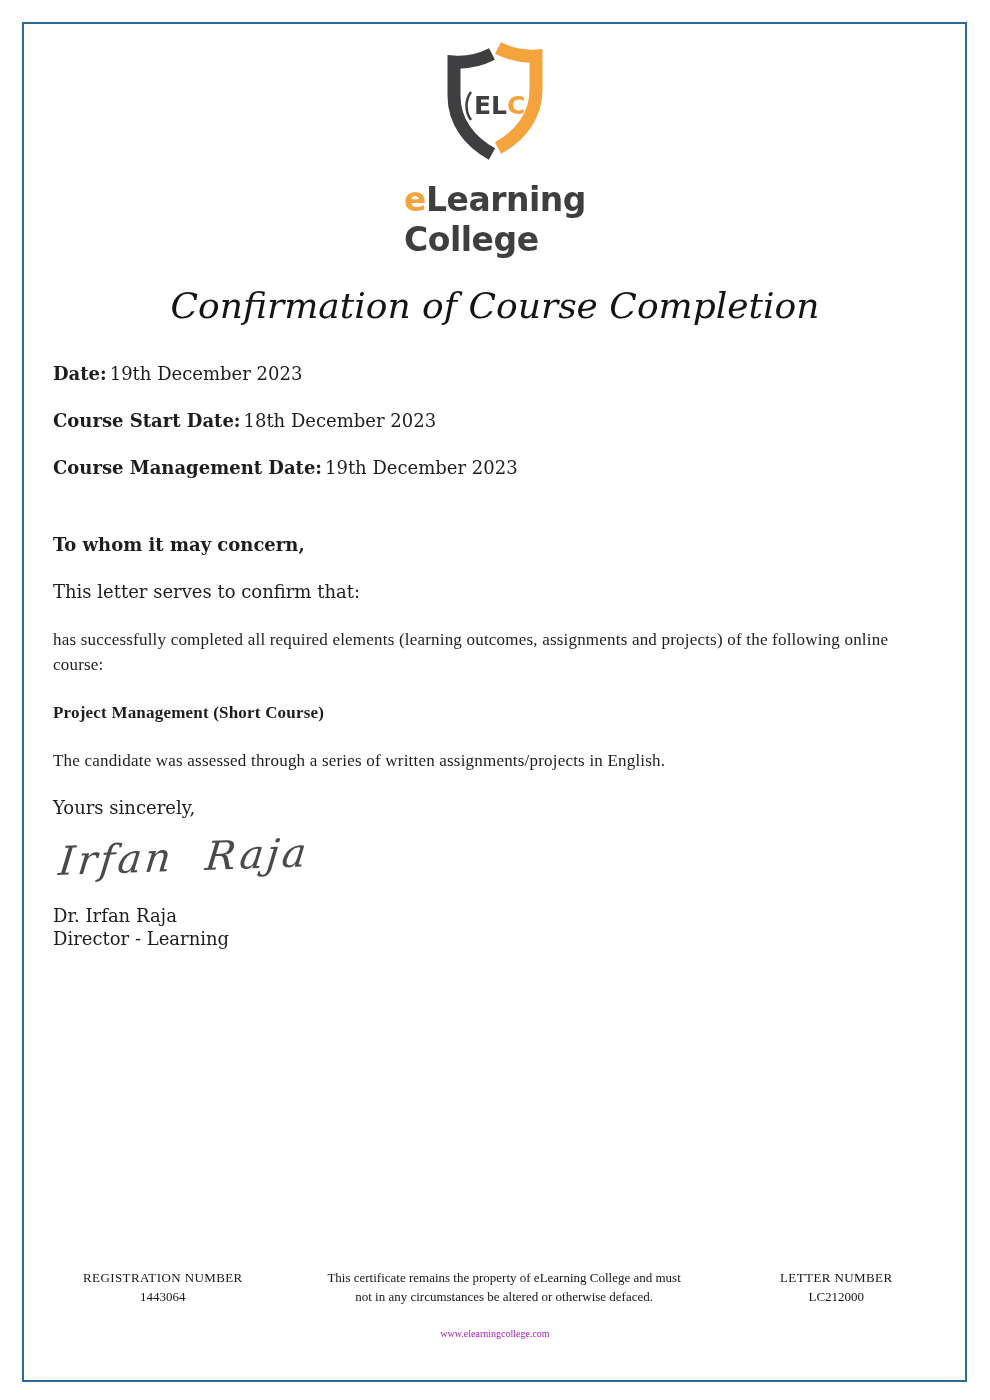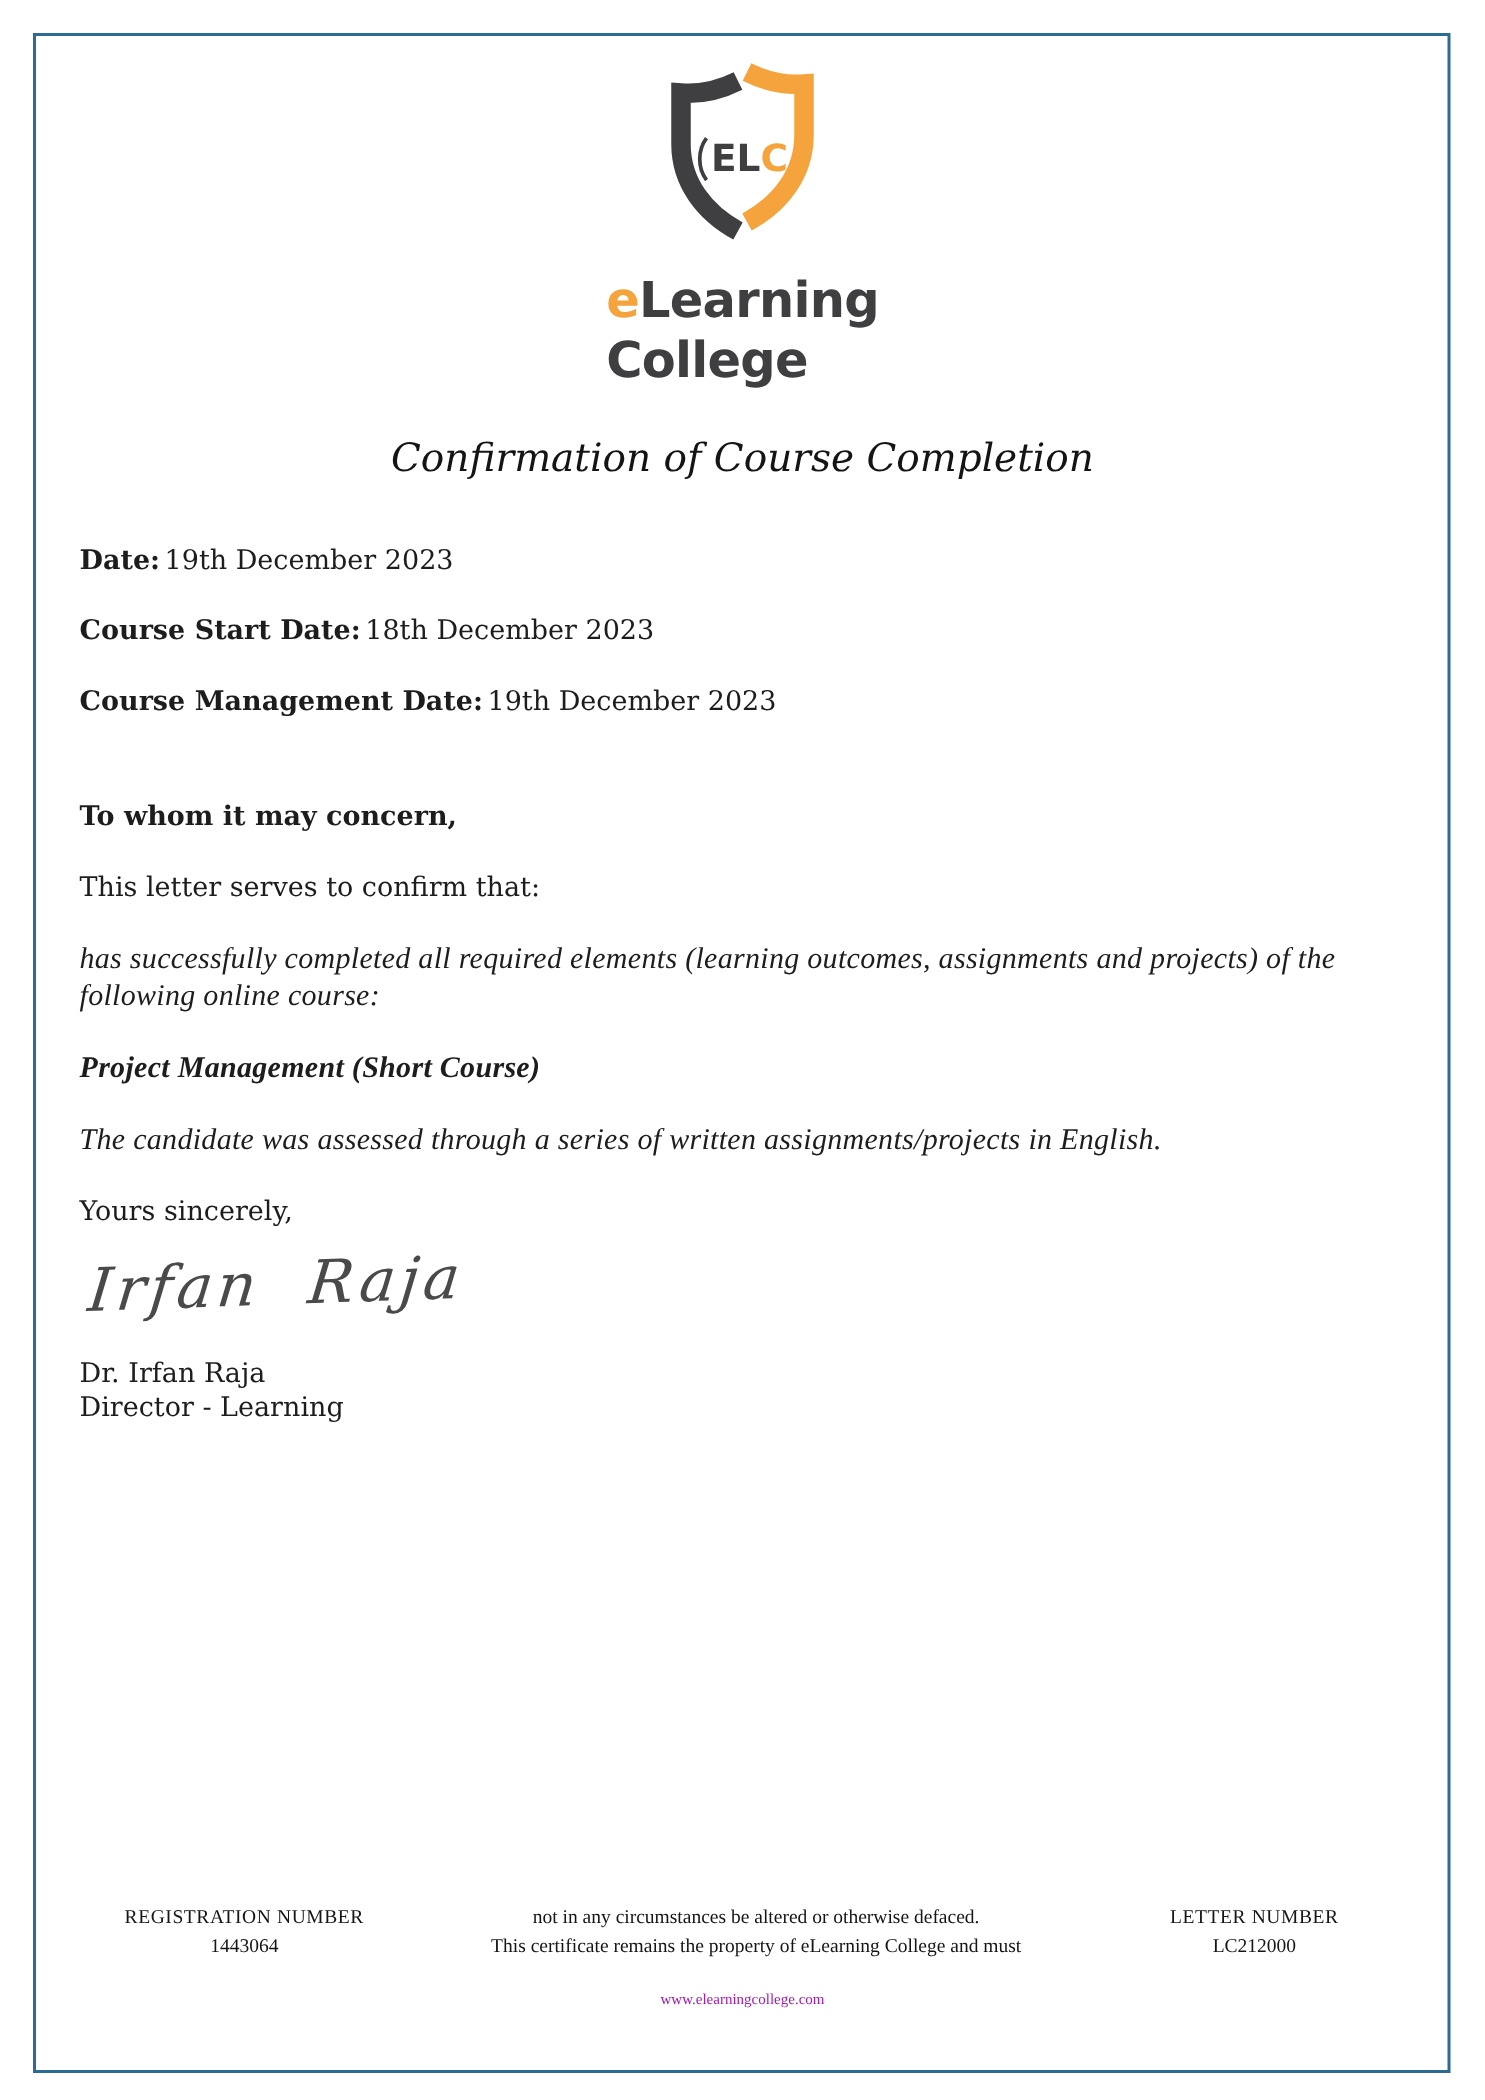--- a/index.html
+++ b/index.html
@@ -18,31 +18,31 @@
   }
   .wordmark {
     font-family:"DejaVu Sans", sans-serif; font-weight:bold;
     font-size:33px; line-height:40px; letter-spacing:-0.5px; color:#3f3e41;
   }
   .accent { color:#f5a33c; }
   
   .title {
     position:absolute; top:286px; left:0; right:0; text-align:center;
     font-family:"DejaVu Serif", serif; font-style:italic;
-    font-size:26px; line-height:40px; color:#141414; font-weight:400;
+    font-size:36px; line-height:40px; color:#141414; font-weight:400;
   }
   
   .letter {
     position:absolute; top:362px; left:53px; right:55px;
     font-size:18px; line-height:24px;
   }
   .letter p { margin:0 0 23px 0; }
   .times {
-    font-family:"Liberation Serif", serif; font-size:20px;
-    line-height:25px; letter-spacing:0.2px;font-style:italic;
+    font-family:"Liberation Serif", serif; font-size:17px;
+    line-height:25px; letter-spacing:0.2px;
   }
   .gap-top { margin-top:53px !important; }
   .meta-value { margin-left:3px; }
   b { font-weight:bold; }
   .signature {
     height:58px; display:flex; align-items:center; margin:0 0 14px 6px;
     font-family:"DejaVu Serif", serif; font-style:italic;
     font-size:40px; color:#4a4a4a; letter-spacing:3px; word-spacing:16px;
     transform:skewX(-8deg) rotate(-2deg); transform-origin:left center;
   }
@@ -105,22 +105,22 @@
       <div>Director - Learning</div>
     </div>
   </div>
 
   <div class="footer">
     <div class="col-left">
       <div class="label">REGISTRATION NUMBER</div>
       <div>1443064</div>
     </div>
     <div class="col-mid">
+      <div>This certificate remains the property of eLearning College and must</div>
       <div>not in any circumstances be altered or otherwise defaced.</div>
-      <div>This certificate remains the property of eLearning College and must</div>
     </div>
     <div class="col-right">
       <div class="label">LETTER NUMBER</div>
       <div>LC212000</div>
     </div>
   </div>
 
   <div class="website">www.elearningcollege.com</div>
 </div>
 

